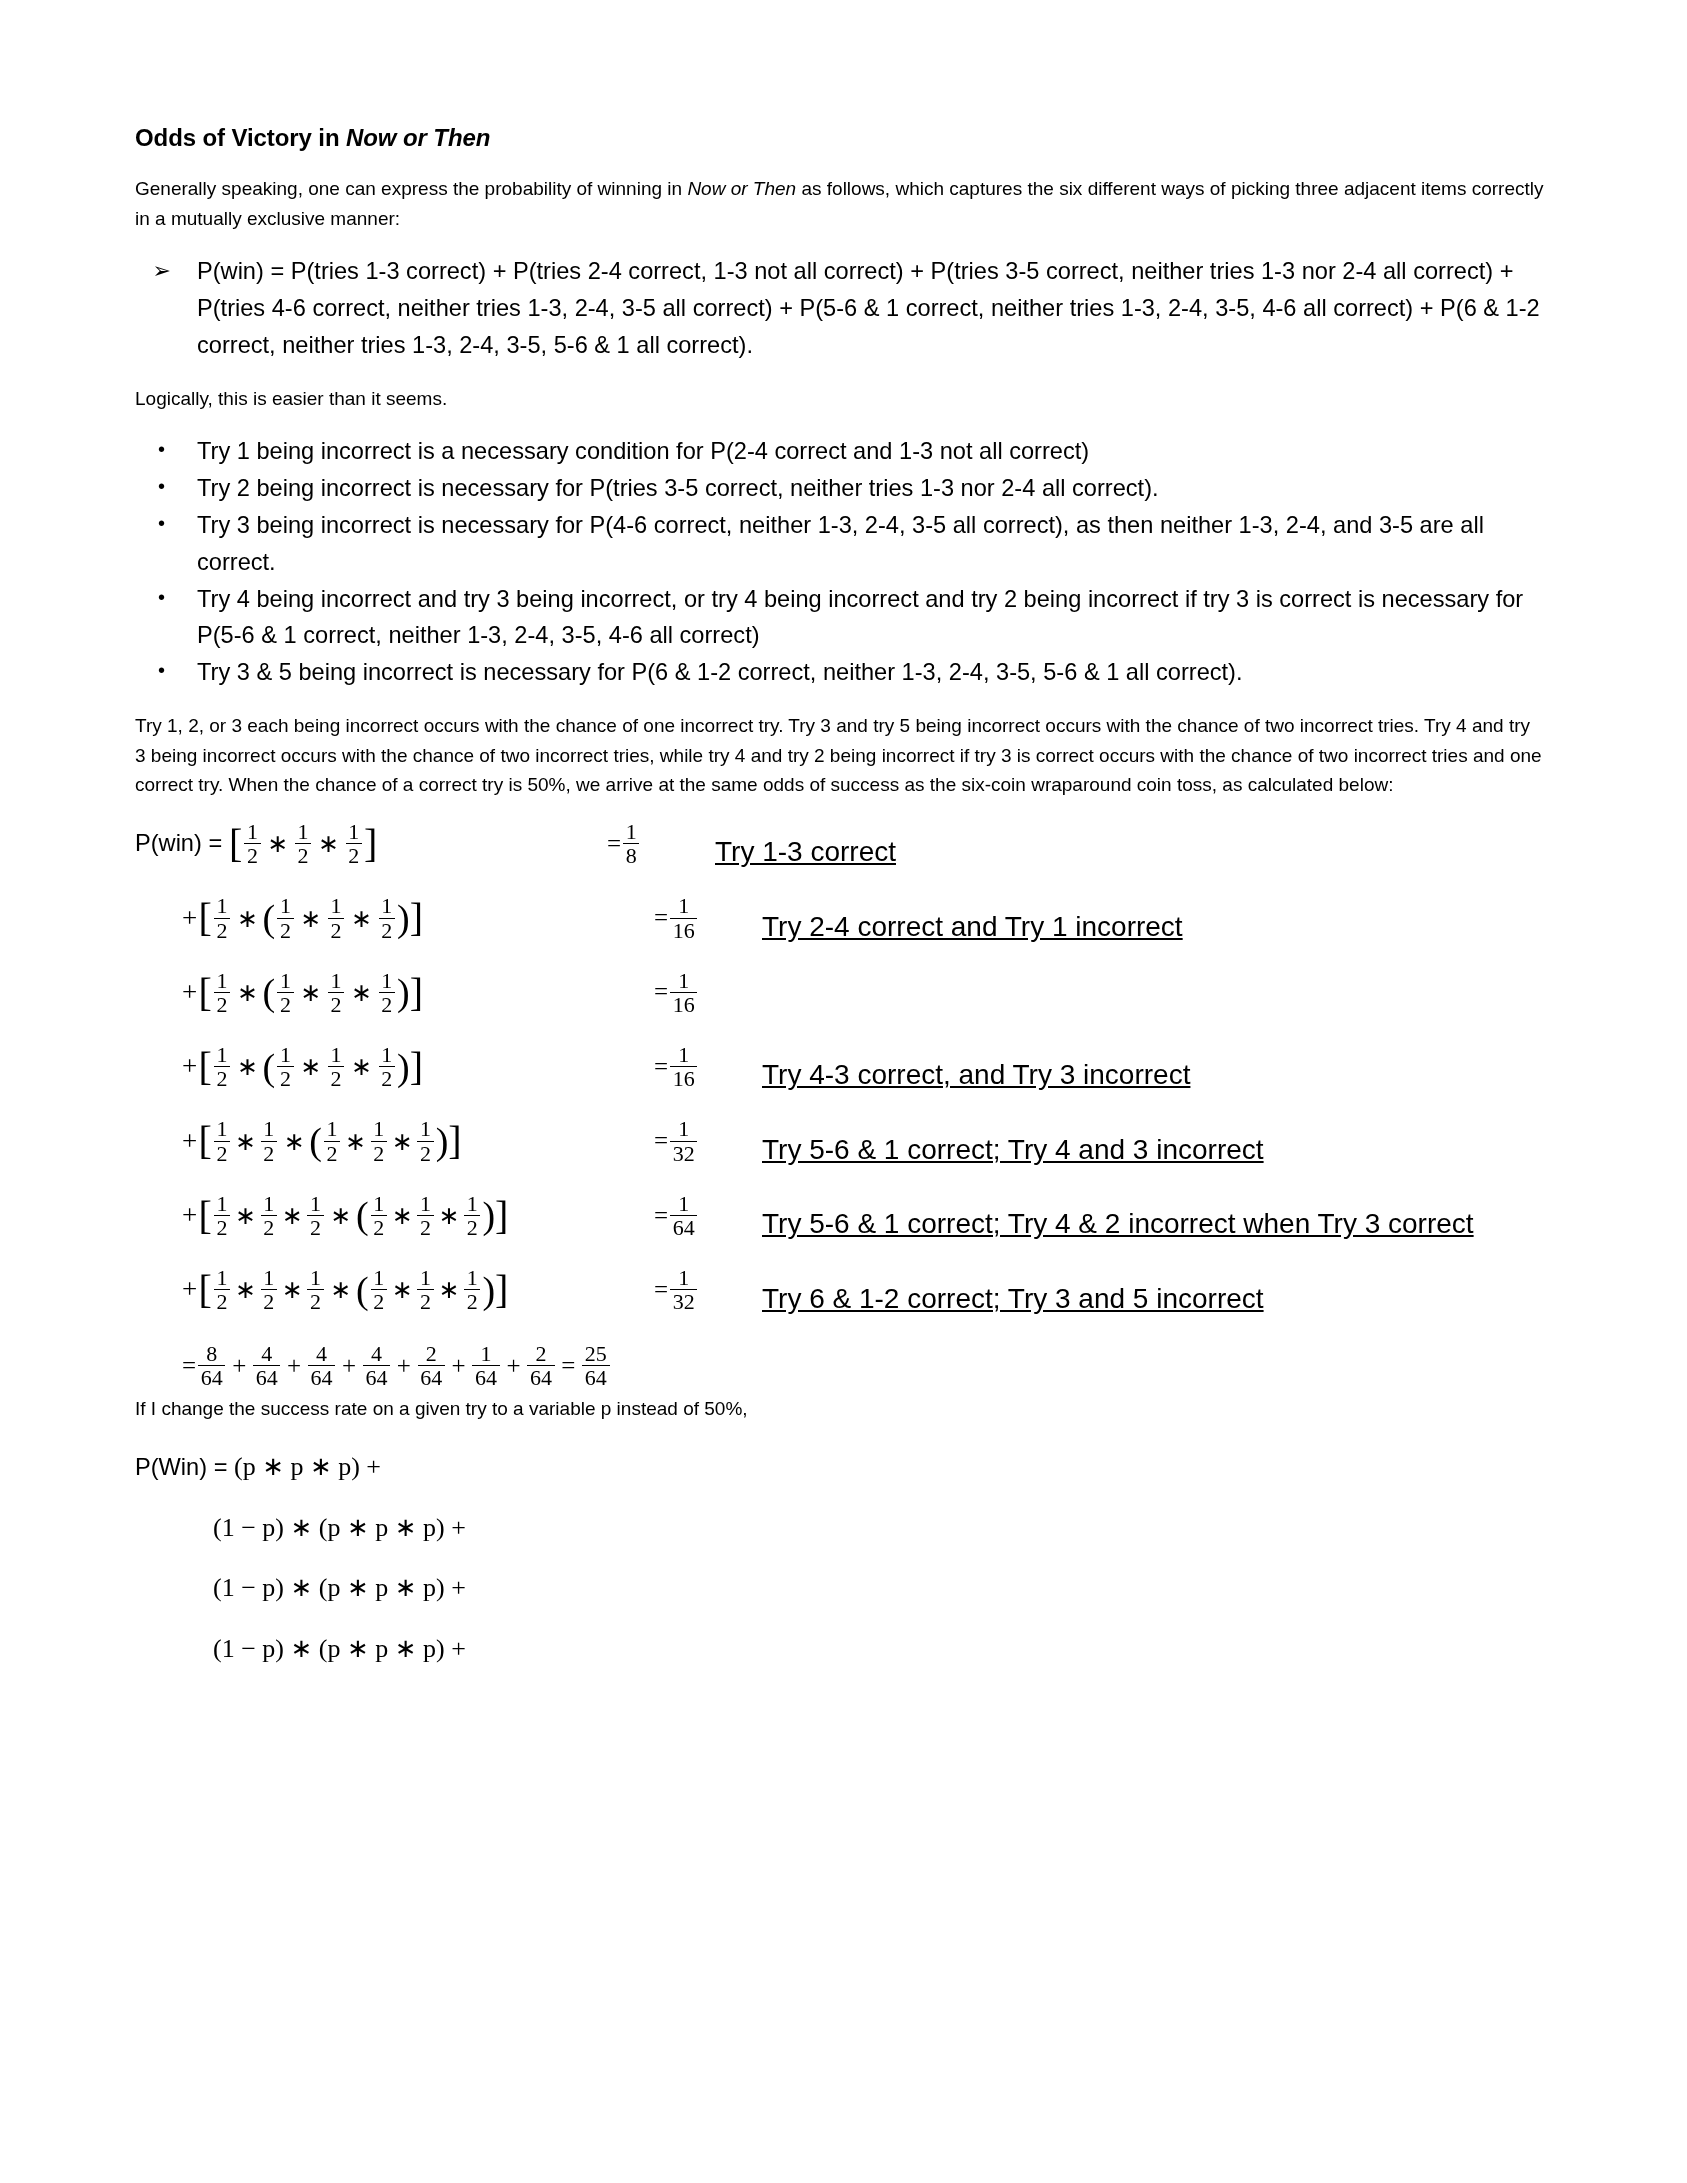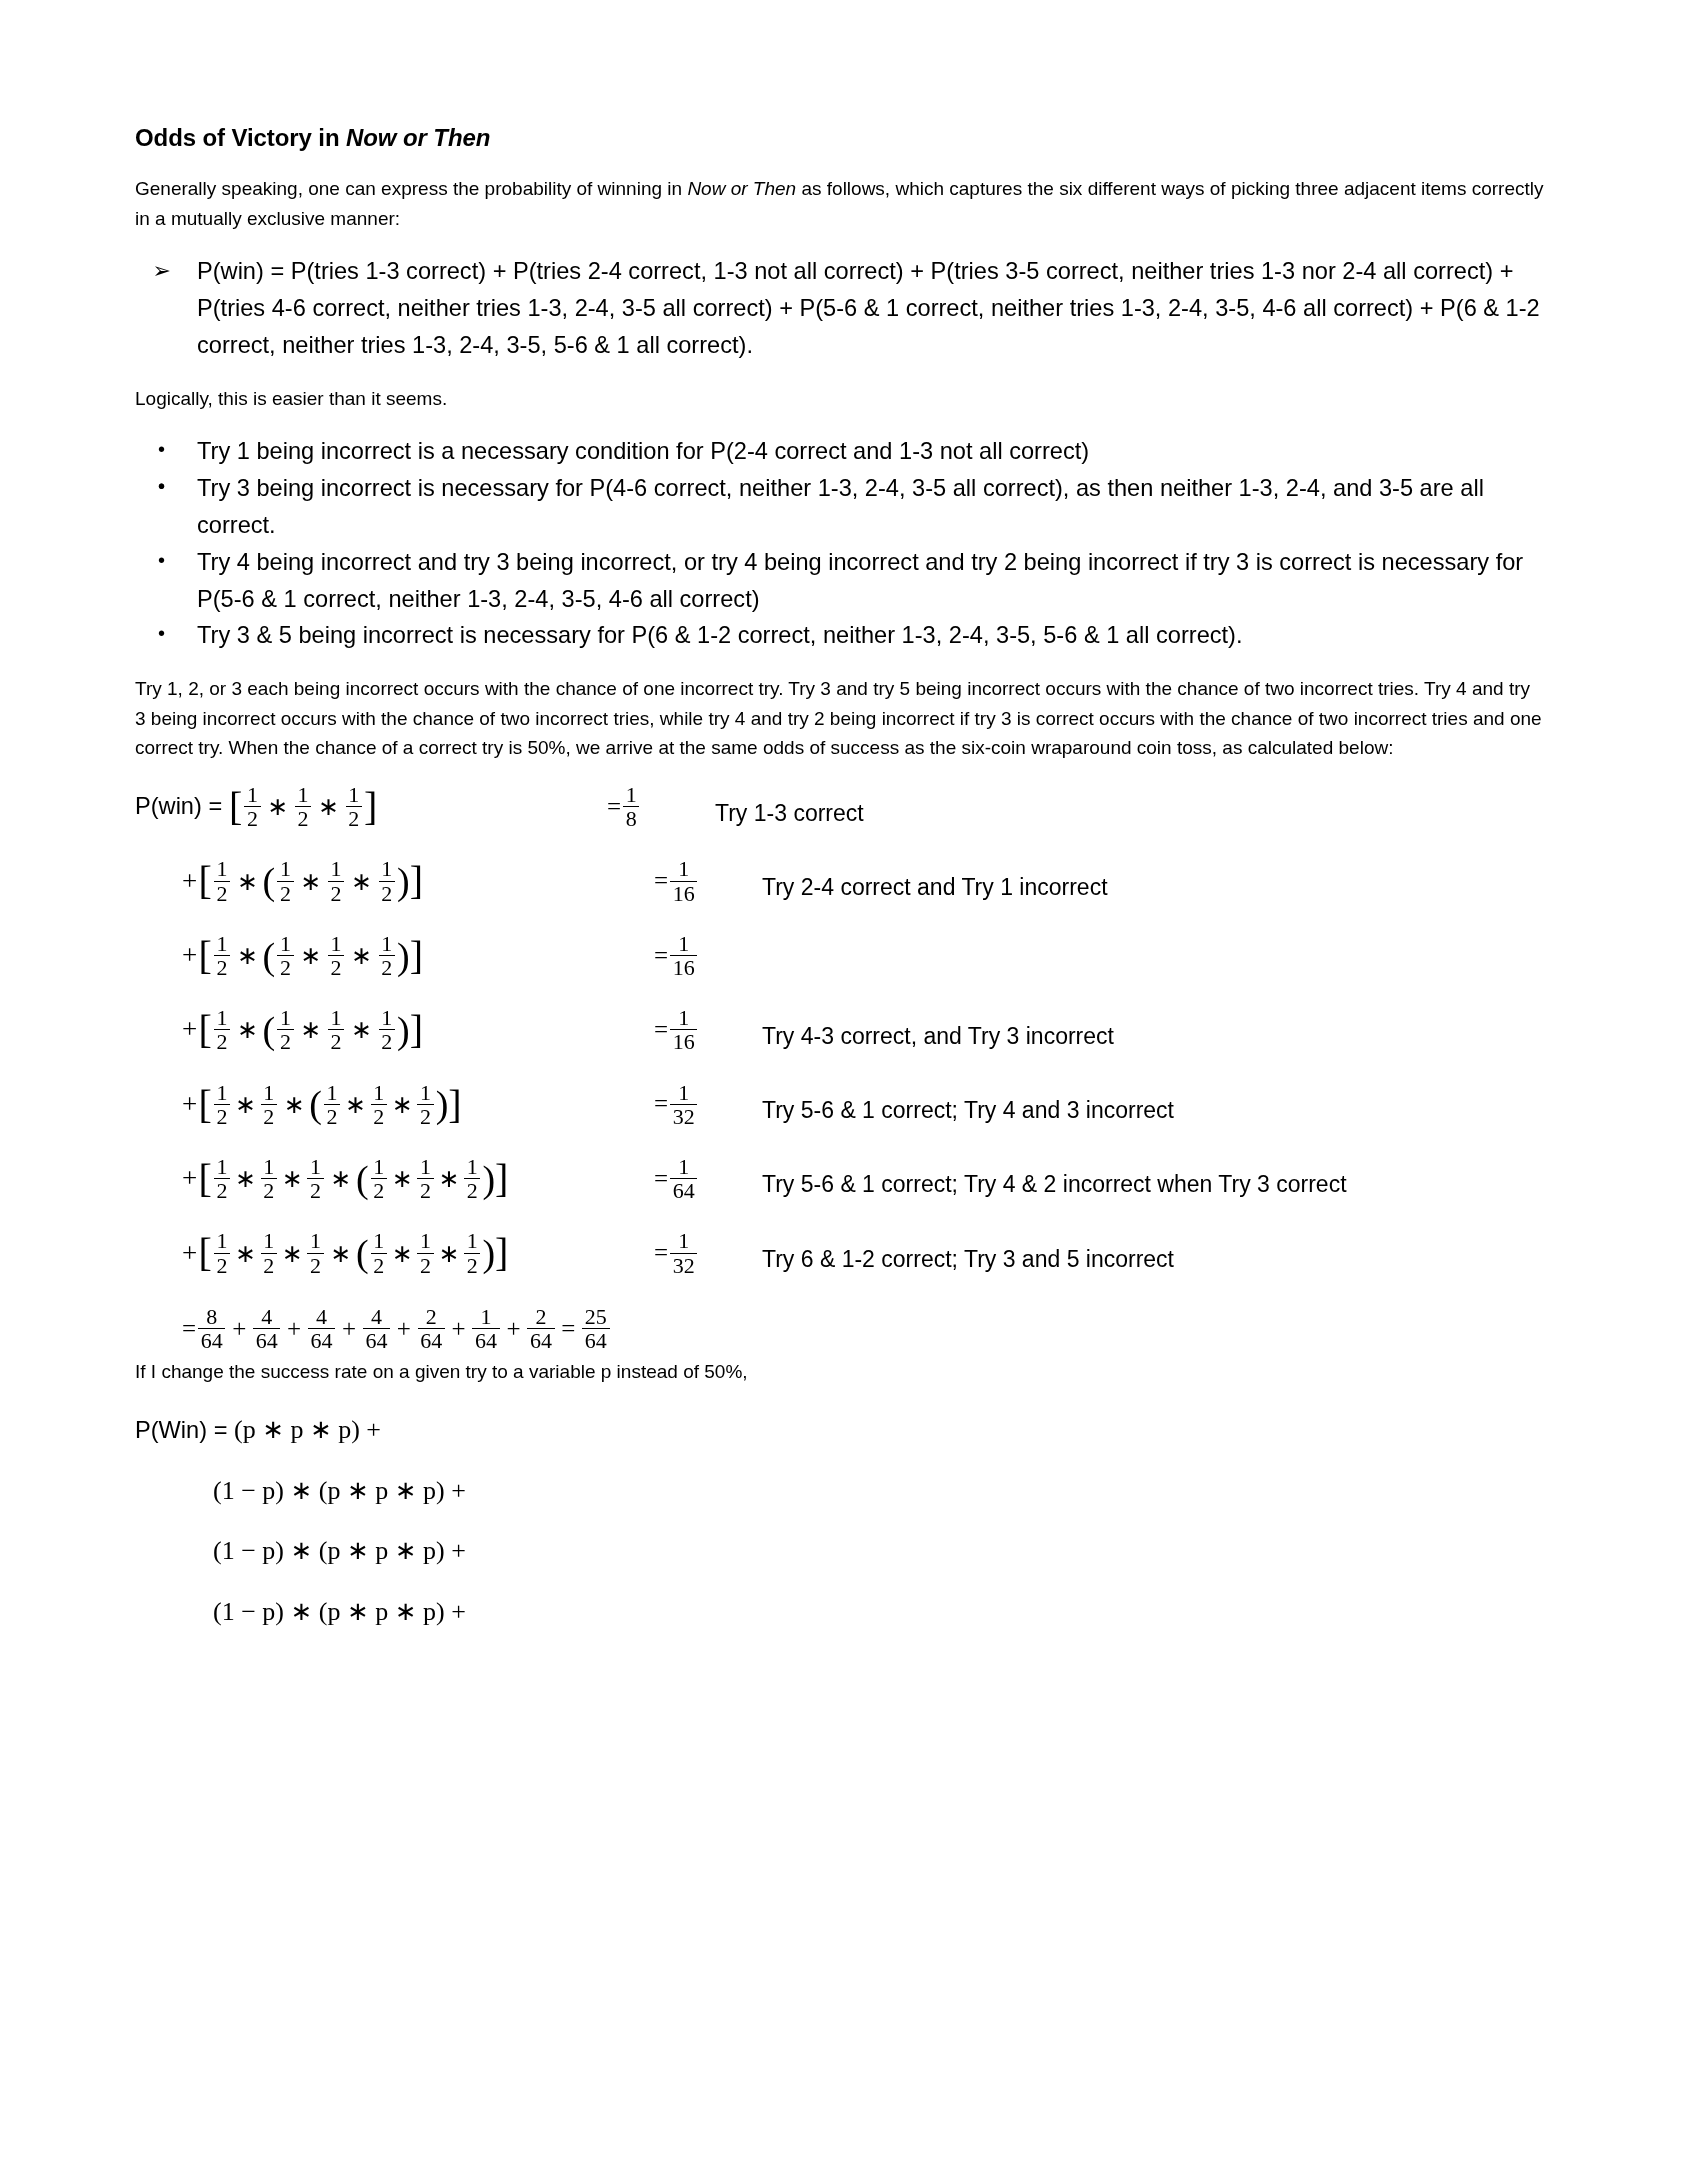--- a/index.html
+++ b/index.html
@@ -111,24 +111,25 @@
     width: 108px;
     flex: 0 0 108px;
     display: flex;
     align-items: center;
     font-size: 25px;
     white-space: nowrap;
   }
   .eq-desc {
     flex: 1 1 auto;
     font-family: "Liberation Sans", sans-serif;
-    font-size: 23px;
+    font-size: 28px;
     line-height: 1.1;
     padding-top: 17.5px;
     white-space: nowrap;
+    text-decoration: underline;
   }
 
   
   .frac {
     display: inline-flex;
     flex-direction: column;
     align-items: center;
     vertical-align: middle;
     font-size: 22px;
     line-height: 1.06;
@@ -192,20 +193,21 @@
 
   <p class="para">Logically, this is easier than it seems.</p>
 
   <ul class="dot-list">
     <li>
       <span class="bullet-glyph">•</span>
       <span>Try 1 being incorrect is a necessary condition for P(2-4 correct and 1-3 not all correct)</span>
     </li>
     <li>
       <span class="bullet-glyph">•</span>
+      <span>Try 2 being incorrect is necessary for P(tries 3-5 correct, neither tries 1-3 nor 2-4 all correct).</span>
     </li>
     <li>
       <span class="bullet-glyph">•</span>
       <span>Try 3 being incorrect is necessary for P(4-6 correct, neither 1-3, 2-4, 3-5 all correct), as then neither 1-3, 2-4, and 3-5 are all correct.</span>
     </li>
     <li>
       <span class="bullet-glyph">•</span>
       <span>Try 4 being incorrect and try 3 being incorrect, or try 4 being incorrect and try 2 being incorrect if try 3 is correct is necessary for P(5-6 &amp; 1 correct, neither 1-3, 2-4, 3-5, 4-6 all correct)</span>
     </li>
     <li>

